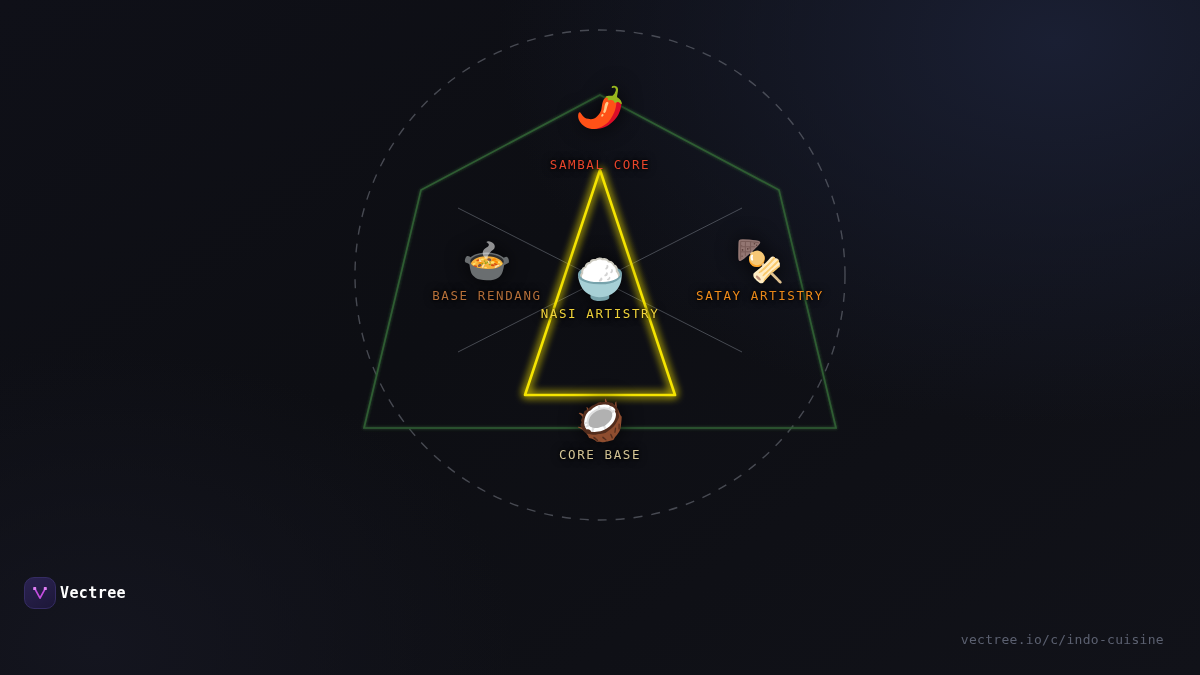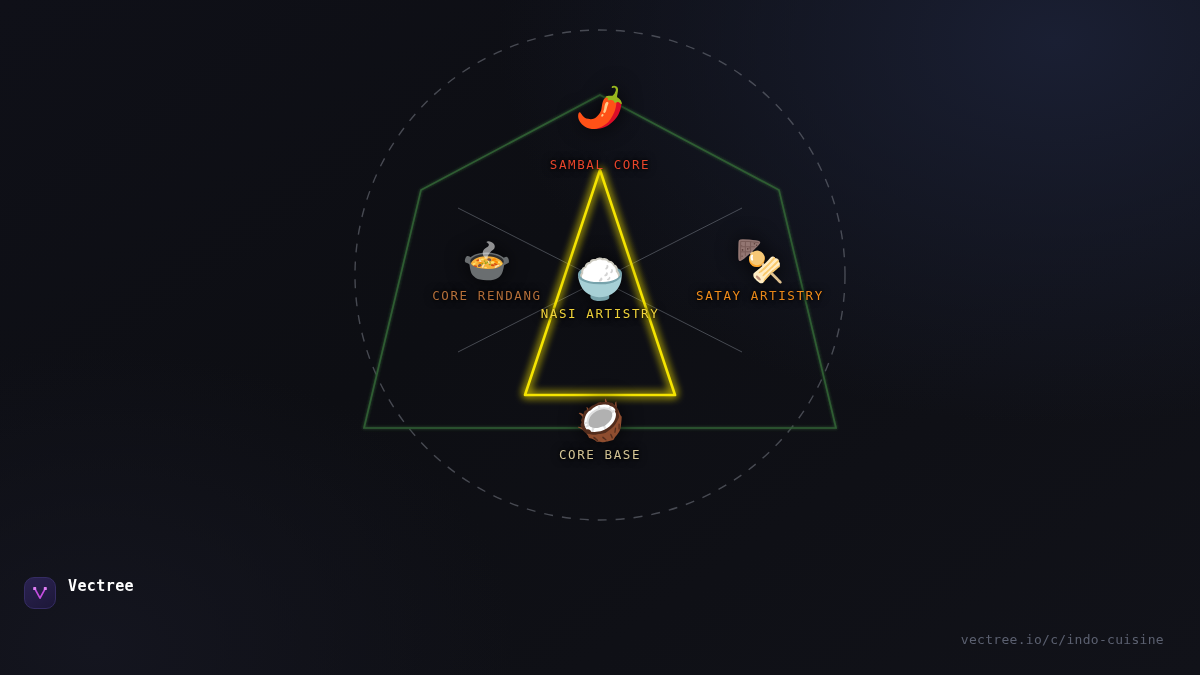--- a/index.html
+++ b/index.html
@@ -54,21 +54,21 @@
   
   #footer {
     position:absolute;
     left:0; bottom:0;
     width:1200px; height:120px;
     display:flex;
     align-items:flex-start;
     padding:22px 24px 0 24px;
   }
   #footer-left { display:flex; flex-direction:column; gap:9px; }
-  #brand-row { display:flex; align-items:flex-start; gap:12px; }
+  #brand-row { display:flex; align-items:center; gap:4px; }
   #brand-logo {
     width:32px; height:32px;
     border-radius:10px;
     background:linear-gradient(150deg,#2a2250 0%, #241d45 50%, #1c1738 100%);
     border:1px solid #352c63;
     display:flex; align-items:center; justify-content:center;
     flex:0 0 auto;
   }
   #brand-name {
     font-family:"DejaVu Sans Mono", monospace;
@@ -131,21 +131,21 @@
     <polygon id="sv-triangle" fill="none" stroke="#f5e400" stroke-width="2.6" stroke-linejoin="round" filter="url(#yellowGlow)" points="600,170 675,395 525,395"></polygon>
   </svg>
 
   <div id="nodes-layer">
       <div class="node" style="left: 600px; top: 128px;">
         <span class="node-emoji">🌶️</span>
         <span class="node-label" style="color: rgb(232, 69, 43); margin-top: 27px;">SAMBAL CORE</span>
       </div>
       <div class="node" style="left: 487px; top: 270px;">
         <span class="node-emoji">🍲</span>
-        <span class="node-label" style="color: rgb(181, 112, 58);">CORE RENDANG</span>
+        <span class="node-label" style="color: rgb(181, 112, 58);">BASE RENDANG</span>
       </div>
       <div class="node" style="left: 760px; top: 270px;">
         <span class="node-emoji">🍢</span>
         <span class="node-label" style="color: rgb(240, 140, 26);">SATAY ARTISTRY</span>
       </div>
       <div class="node" style="left: 600px; top: 288px;">
         <span class="node-emoji">🍚</span>
         <span class="node-label" style="color: rgb(242, 213, 60);">NASI ARTISTRY</span>
       </div>
       <div class="node" style="left: 600px; top: 429px;">

